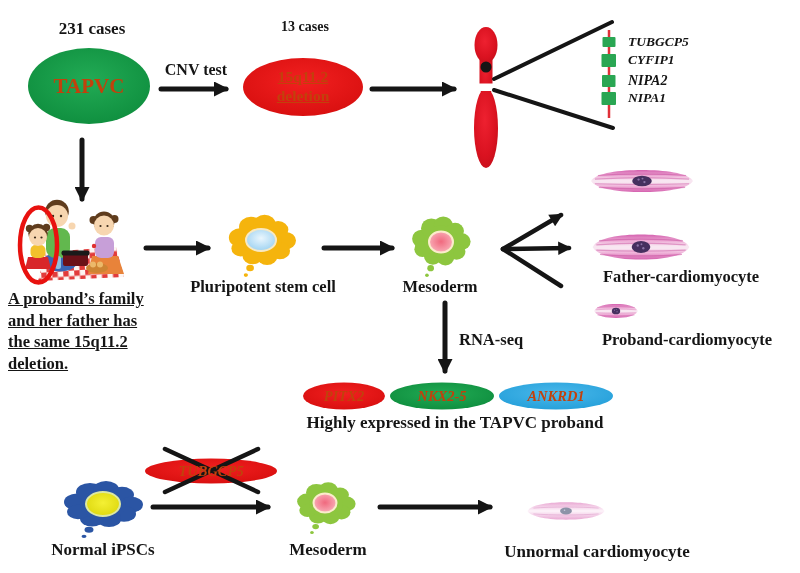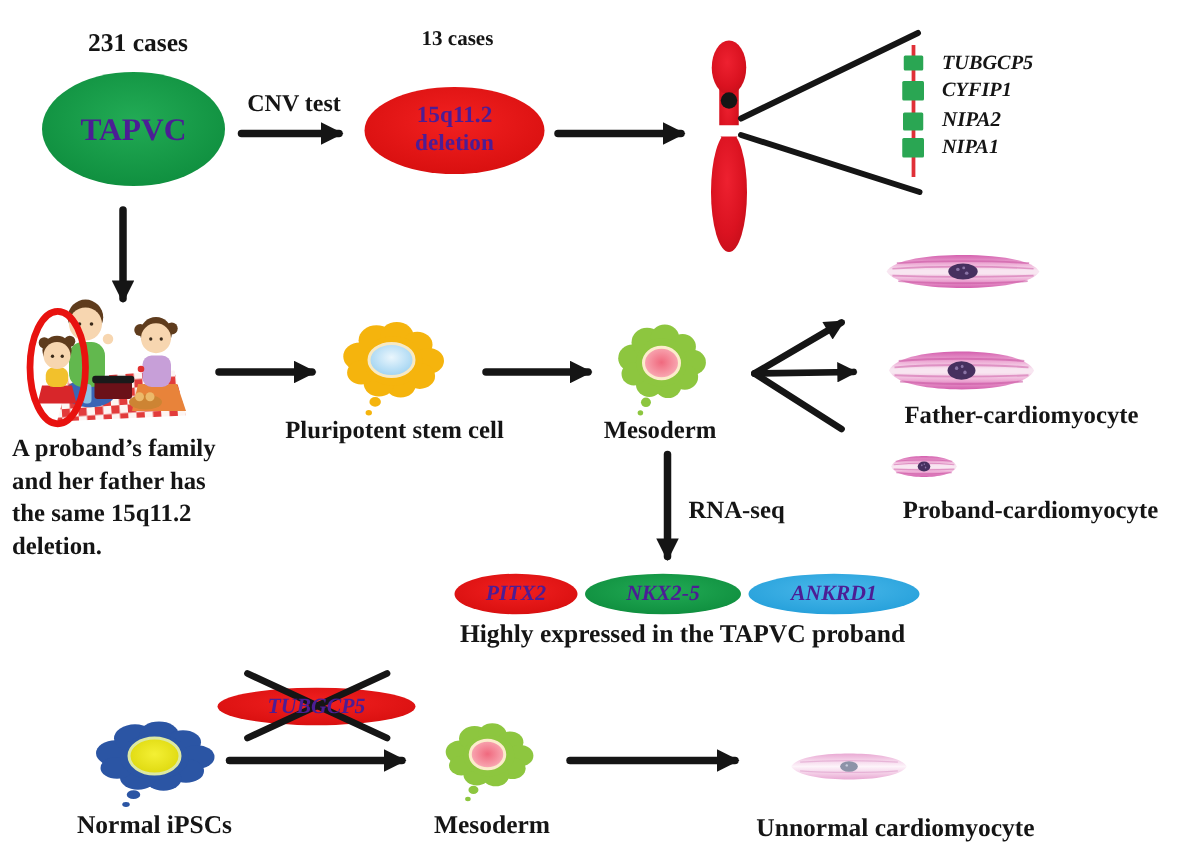--- a/index.html
+++ b/index.html
@@ -1,23 +1,23 @@
 <!DOCTYPE html>
 <html><head>
 <meta charset="utf-8">
 <style>
   html,body{margin:0;padding:0;background:#ffffff;}
   #fig{position:relative;width:800px;height:573px;background:#ffffff;overflow:hidden;
        font-family:"Liberation Serif", "DejaVu Serif", serif;}
   #gfx{position:absolute;left:0;top:0;z-index:1;}
   .t{position:absolute;font-weight:bold;color:#151515;white-space:nowrap;z-index:2;line-height:1.15;}
   .c{text-align:center;}
-  .w{color:#4c1d95;}
+  .w{color:#c2410c;}
   .i{font-style:italic;}
-  .wrap{white-space:normal;}
+  .wrap{white-space:normal;text-decoration:underline;}
   line.arr, line.ln{stroke:#151515;stroke-linecap:round;}
   line.arr{stroke-width:5;}
   line.fan{stroke:#151515;stroke-width:4.5;stroke-linecap:round;}
 </style>
 </head>
 <body>
 
 <div id="fig">
 
 <svg id="gfx" width="800" height="573" viewBox="0 0 800 573">

